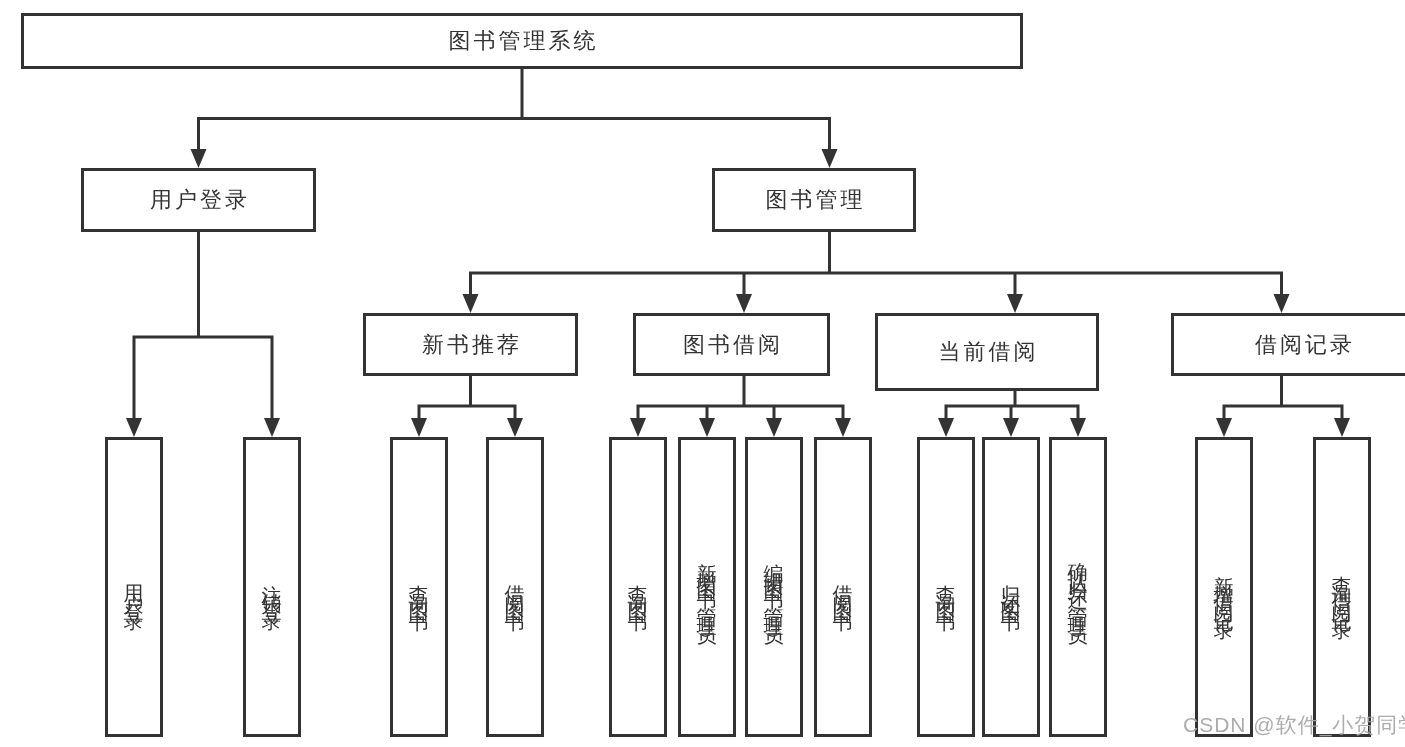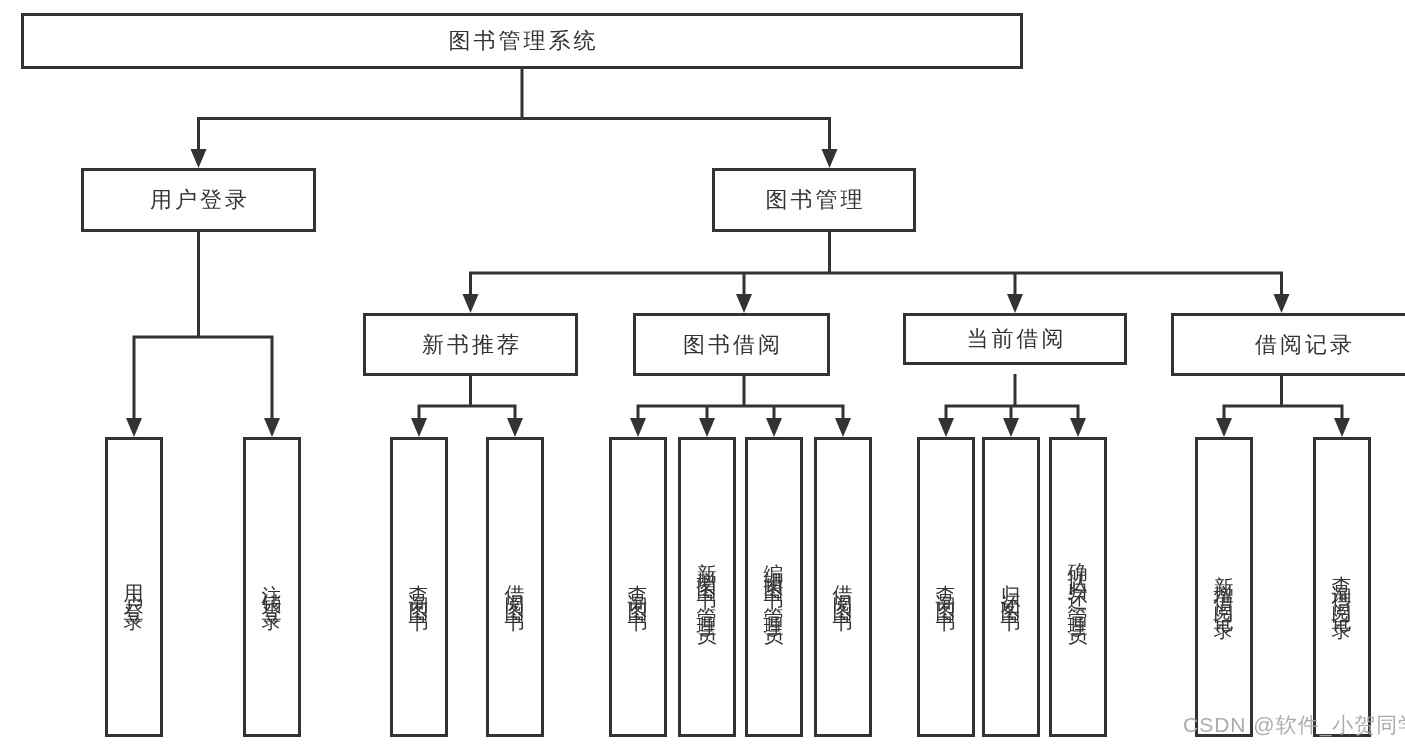--- a/index.html
+++ b/index.html
@@ -105,21 +105,21 @@
   <div class="node h-node" style="left:712px; top:168px; width:204px; height:64px;">
     <span>图书管理</span>
   </div>
 
   <div class="node h-node" style="left:363px; top:313px; width:215px; height:63px;">
     <span>新书推荐</span>
   </div>
   <div class="node h-node" style="left:633px; top:313px; width:197px; height:63px;">
     <span>图书借阅</span>
   </div>
-  <div class="node h-node" style="left:903px; top:313px; width:224px; height:52px;">
+  <div class="node h-node" style="left:875px; top:313px; width:224px; height:78px;">
     <span>当前借阅</span>
   </div>
   <div class="node h-node" style="left:1171px; top:313px; width:265px; height:63px;">
     <span>借阅记录</span>
   </div>
 
   <div class="node v-node" style="left:105px; top:437px; width:58px; height:300px;">
     <span>用户登录</span>
   </div>
   <div class="node v-node" style="left:243px; top:437px; width:58px; height:300px;">

